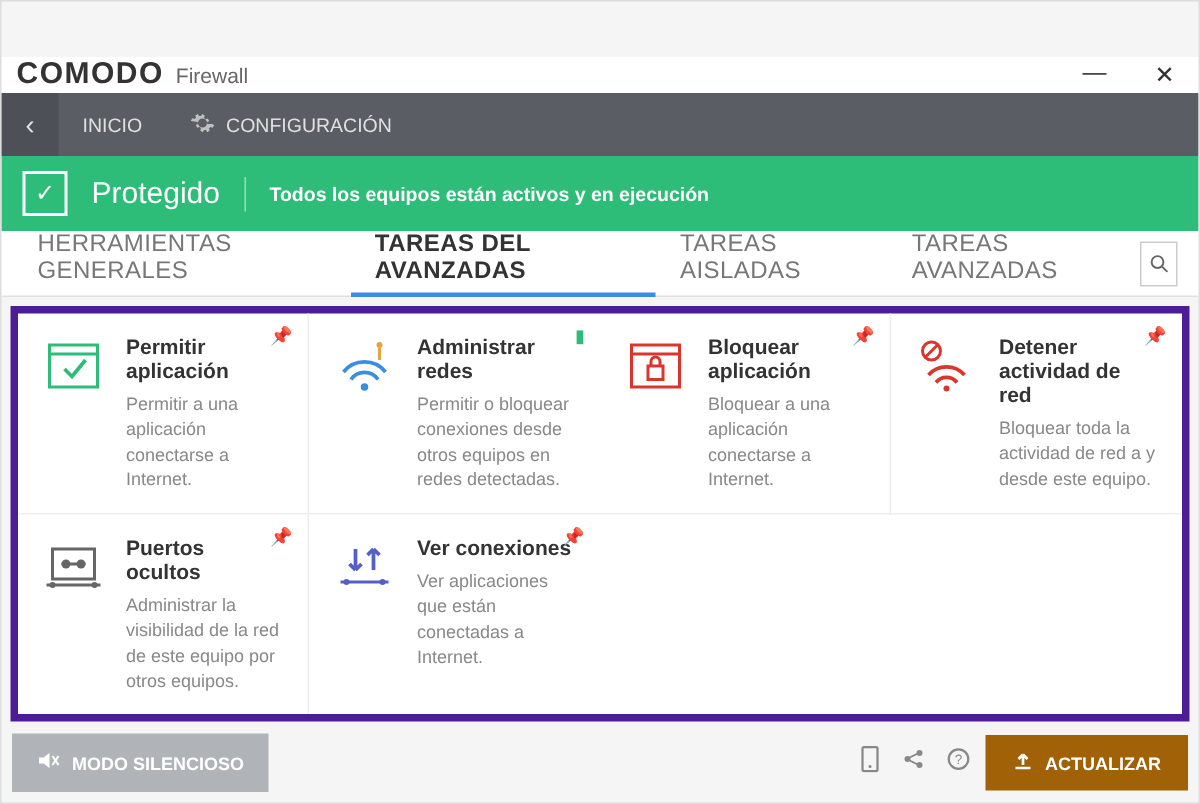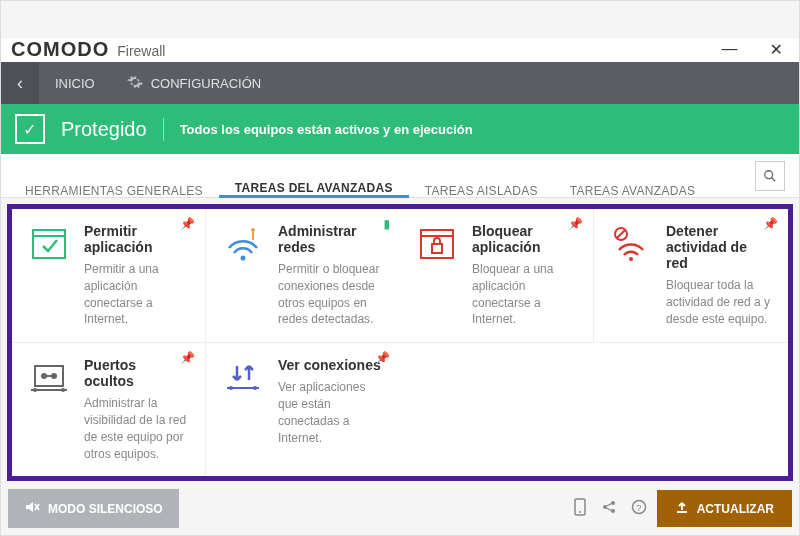--- a/index.html
+++ b/index.html
@@ -16,21 +16,21 @@
 .nav-back { width: 38px; height: 42px; background: #4d5056; display: flex; align-items: center; justify-content: center; font-size: 18px; cursor: pointer; }
 .nav-item { padding: 0 16px; display: flex; align-items: center; gap: 8px; height: 42px; cursor: pointer; justify-content: flex-end; }
 .gear-icon { display: inline-block; }
 
 .status-bar { height: 50px; background: #2dbd78; display: flex; align-items: center; color: #fff; padding: 0 14px; gap: 16px; }
 .status-icon { width: 30px; height: 30px; border: 2px solid #fff; display: flex; align-items: center; justify-content: center; font-size: 16px; }
 .status-title { font-size: 20px; font-weight: 300; padding-right: 16px; border-right: 1px solid rgba(255,255,255,0.5); }
 .status-sub { font-size: 13px; font-weight: bold; }
 
 .tabs { height: 44px; display: flex; align-items: center; border-bottom: 1px solid #e0e0e0; padding: 0 8px; background: #fff; }
-.tab { padding: 0 16px; height: 44px; display: flex; align-items: flex-end; font-size: 12px; color: #777; cursor: pointer; letter-spacing: 0.3px; }
+.tab { padding: 0 16px; height: 44px; display: flex; align-items: flex-start; font-size: 16px; color: #777; cursor: pointer; letter-spacing: 0.3px; }
 .tab.active { color: #333; font-weight: bold; border-bottom: 3px solid #3a8de0; }
 .tab-search { margin-left: auto; width: 30px; height: 30px; border: 1px solid #ccc; display: flex; align-items: center; justify-content: center; cursor: pointer; color: #666; margin-right: 6px; }
 
 .cards { display: grid; grid-template-columns: 1fr 1fr 1fr 1fr; background: #fff; border: 5px solid #4c1d95; margin: 6px; }
 .card { padding: 14px 16px; border-bottom: 1px solid #eee; display: flex; gap: 14px; position: relative; min-height: 88px; }
 .card:nth-child(odd) { border-right: 1px solid #eee; }
 .card:nth-child(5), .card:nth-child(6) { border-bottom: none; }
 .card-icon { width: 42px; height: 42px; flex-shrink: 0; display: flex; align-items: center; justify-content: center; }
 .card-body { flex: 1; }
 .card-title { font-size: 14px; font-weight: bold; color: #333; margin-bottom: 6px; }

